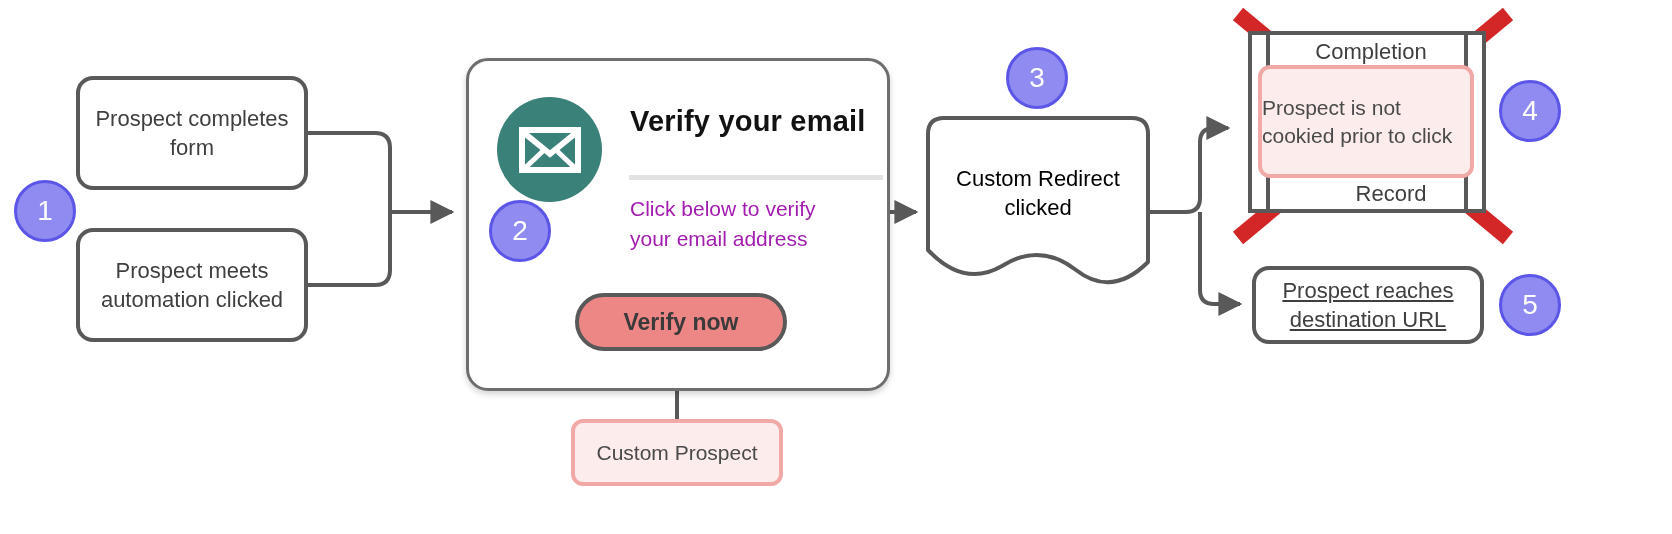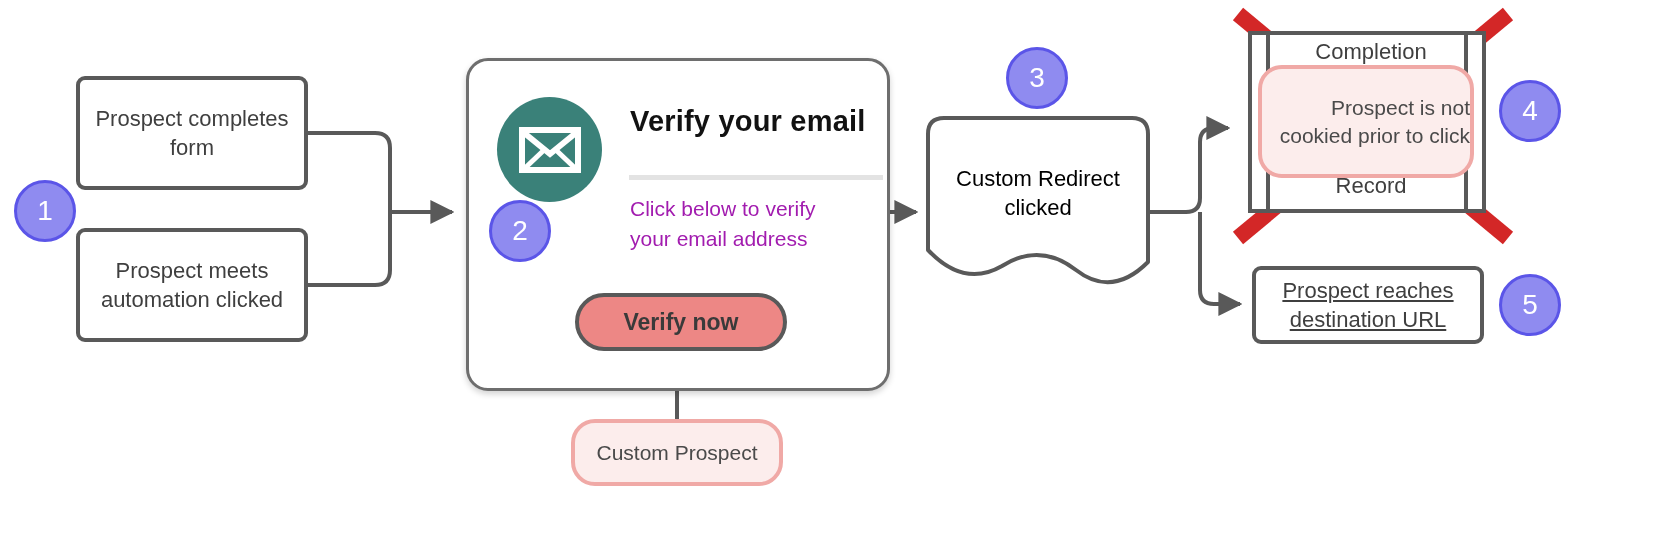--- a/index.html
+++ b/index.html
@@ -4,21 +4,21 @@
 <style>
   html,body{margin:0;padding:0;background:#ffffff;}
   body{font-family:"Liberation Sans","DejaVu Sans",sans-serif;}
   #stage{position:relative;width:1672px;height:534px;background:#fff;overflow:hidden;}
   #wires{position:absolute;left:0;top:0;width:1672px;height:534px;}
 
   .node{position:absolute;box-sizing:border-box;display:flex;align-items:center;
         justify-content:center;text-align:center;color:#3f3f3f;}
 
   
-  .stadium{border:4px solid #595959;background:#fff;border-radius:9px;
+  .stadium{border:4px solid #595959;background:#fff;border-radius:17px;
            font-size:22px;line-height:29px;}
 
   
   .email-card{position:absolute;left:466px;top:42px;width:424px;height:333px;
               background:#fff;border:3px solid #6e6e6e;border-radius:22px;
               box-shadow:0 3px 6px rgba(0,0,0,.18);box-sizing:border-box;margin-top:16px;}
   .mail-circle{position:absolute;left:28px;top:36px;width:105px;height:105px;
                border-radius:50%;background:#3a8179;display:flex;align-items:center;
                justify-content:center;}
   .mail-circle svg{display:block;}
@@ -39,26 +39,26 @@
                  font-size:22px;line-height:29px;color:#000000;}
 
   
   .predef{position:absolute;left:1248px;top:31px;width:238px;height:182px;
           border:4px solid #595959;background:#fff;box-sizing:border-box;}
   .predef:before,.predef:after{content:"";position:absolute;top:-4px;bottom:-4px;
           width:4px;background:#595959;}
   .predef:before{left:14px;} .predef:after{right:14px;}
   .predef .l1,.predef .l2{position:absolute;left:0;width:238px;text-align:center;
           font-size:22px;color:#3f3f3f;}
-  .predef .l1{top:4px;} .predef .l2{bottom:10px;}
+  .predef .l1{top:4px;} .predef .l2{bottom:2px;padding-left:20px;}
 
   
   .callout{position:absolute;background:#fcedec;border:4px solid #f0a9a6;
-           border-radius:24px;box-sizing:border-box;display:flex;align-items:center;
-           justify-content:center;text-align:right;color:#4a4a4a;}
+           border-radius:12px;box-sizing:border-box;display:flex;align-items:center;
+           justify-content:center;text-align:left;color:#4a4a4a;}
   #callout-cookie{left:1258px;top:65px;width:216px;height:113px;font-size:21px;line-height:28px;}
   #callout-redirect{left:571px;top:419px;width:212px;height:67px;font-size:21px;}
 
   
   .badge{position:absolute;width:62px;height:62px;border-radius:50%;
          background:#8f8bf0;border:3px solid #5b55e8;box-sizing:border-box;
          display:flex;align-items:center;justify-content:center;
          color:#fff;font-size:28px;font-weight:500;}
 </style>
 </head>

